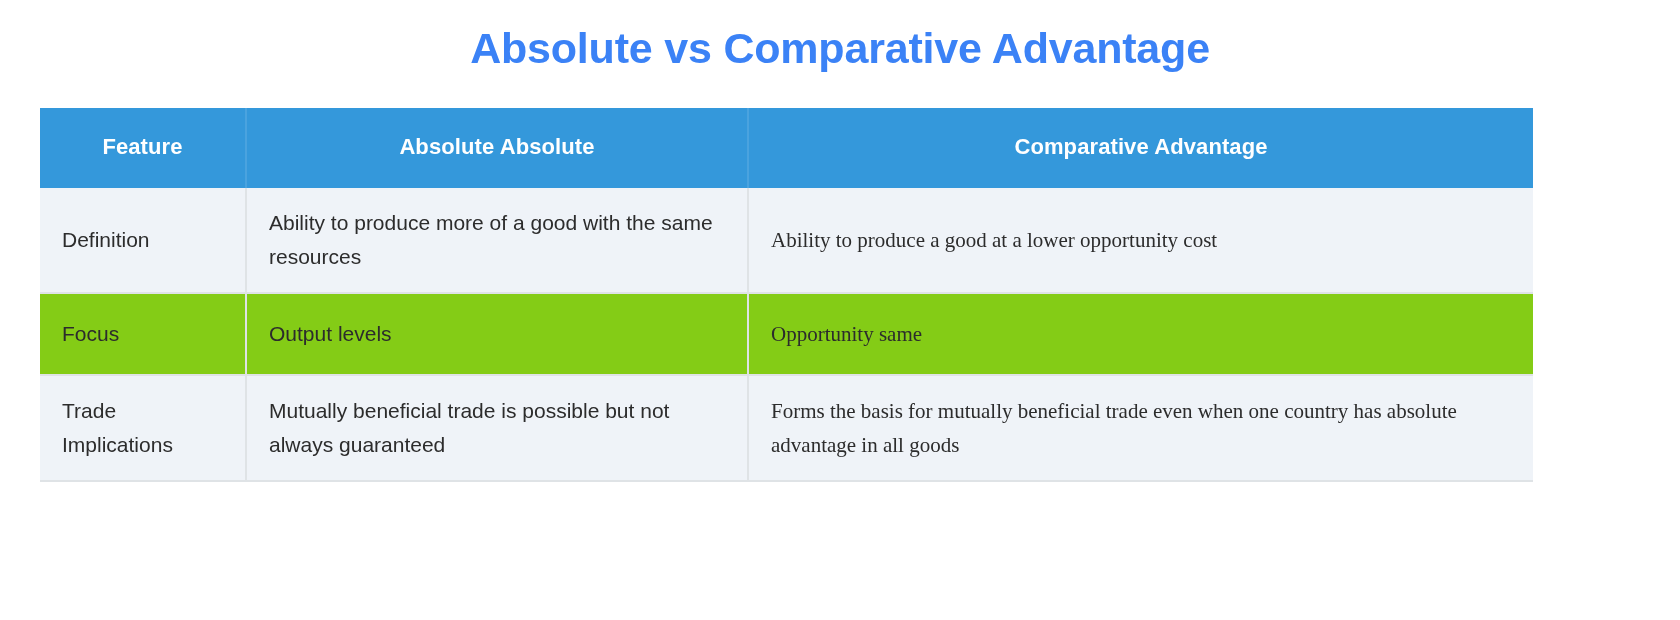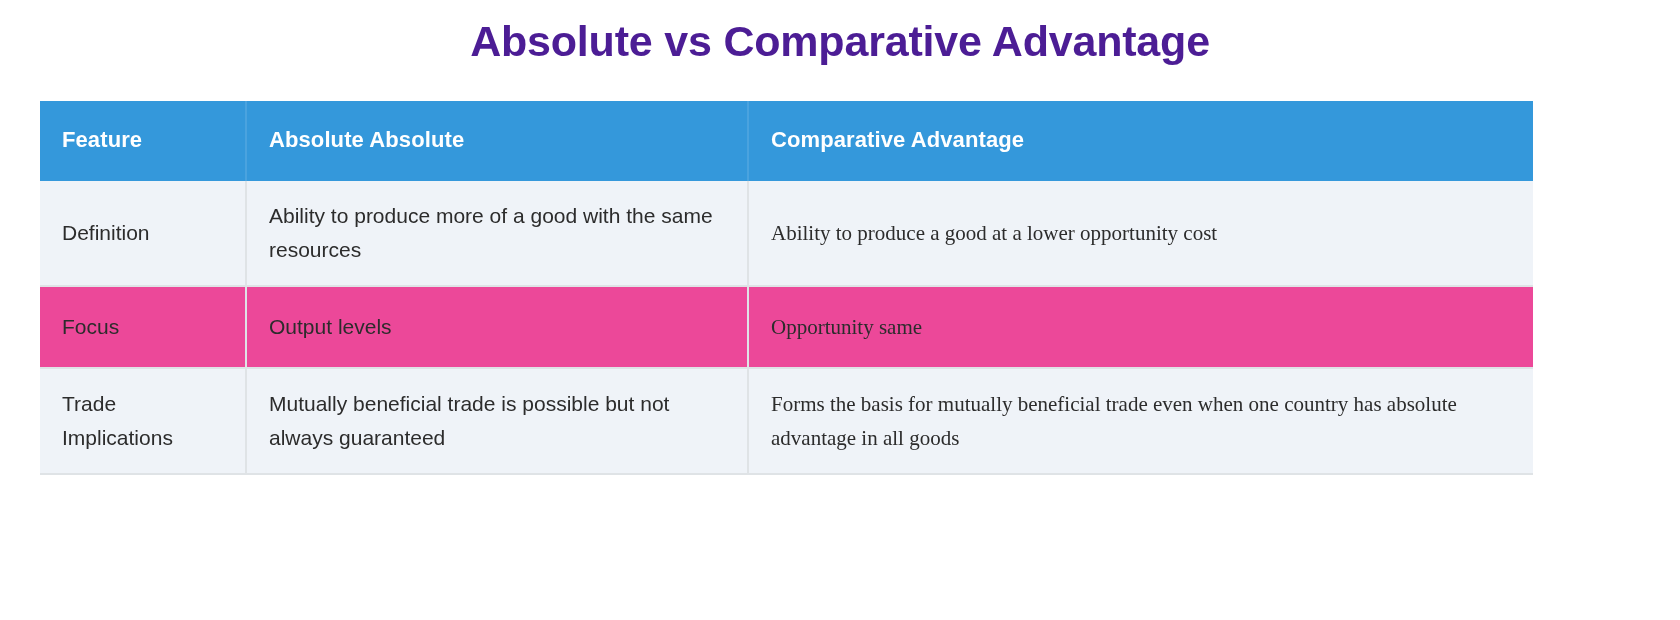--- a/index.html
+++ b/index.html
@@ -16,26 +16,26 @@
 
   .page {
     width: 1680px;
     height: 620px;
     position: relative;
     box-sizing: border-box;
   }
 
   .page-title {
     text-align: center;
-    color: #4c1d95;
+    color: #3b82f6;
     font-family: "Liberation Sans", sans-serif;
     font-size: 43px;
     font-weight: bold;
     letter-spacing: -0.2px;
-    margin: 1px;
+    margin: 8px;
     padding-top: 14px;
     line-height: 52px;
   }
 
   .table-wrap {
     position: absolute;
     left: 40px;
     top: 100px;
     width: 1493px;
   }
@@ -49,21 +49,21 @@
 
   table.cmp col.c0 { width: 206px; }
   table.cmp col.c1 { width: 502px; }
   table.cmp col.c2 { width: 785px; }
 
   table.cmp thead th {
     background: #3498db;
     color: #ffffff;
     font-size: 22px;
     font-weight: bold;
-    text-align: left;
+    text-align: center;
     padding: 22px 22px 24px 22px;
     height: 34px;
     vertical-align: middle;
     border-right: 2px solid #4aa3df;
     letter-spacing: 0.1px;
   }
   table.cmp thead th:last-child {
     border-right: none;
     margin-left: 20px;
   }
@@ -83,21 +83,21 @@
     font-family: Liberation Serif, serif;
   }
   table.cmp tbody tr:last-child td {
     border-bottom: 2px solid #dfe3e6;
   }
 
   table.cmp tbody tr.odd td {
     background: #eff3f8;
   }
   table.cmp tbody tr.even td {
-    background: #ec4899;
+    background: #84cc16;
   }
 
   table.cmp tbody tr.r-definition td,
   table.cmp tbody tr.r-trade td {
     height: 66px;
   }
   table.cmp tbody tr.r-focus td,
   table.cmp tbody tr.r-pioneer td {
     height: 44px;
   }

